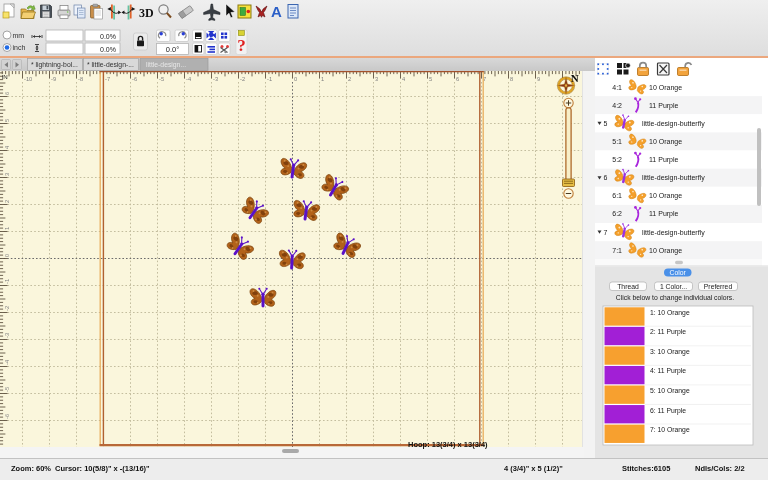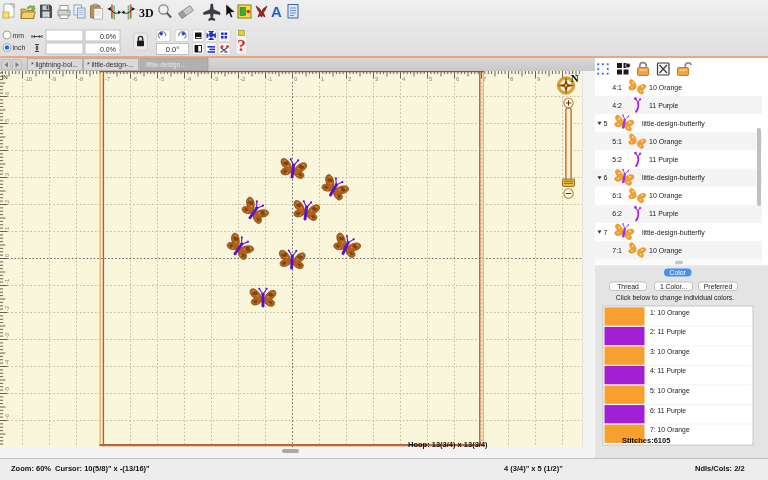--- a/index.html
+++ b/index.html
@@ -804,14 +804,14 @@
 <rect x="9.5" y="366.60" width="40" height="18.35" fill="#f7a02f"></rect>
 <text x="55" y="374.10" font-size="6.8" fill="#1a1a1a">7: 10 Orange</text>
 <line x1="50" y1="366.00" x2="156" y2="366.00" stroke="#e8e8e8" stroke-width="0.6"></line>
 </svg>
 
 <div class="abs" style="left:0;top:458px;width:768px;height:22px;background:#ededed;border-top:1px solid #c2c2c2"></div>
 <div class="abs" style="left:11px;top:464px;font-size:7.5px;color:#111;font-weight:bold">Zoom: 60%</div>
 <div class="abs" style="left:55px;top:464px;font-size:7.5px;color:#111;font-weight:bold">Cursor: 10(5/8)" x -(13/16)"</div>
 <div class="abs" style="left:408px;top:440px;font-size:7.5px;color:#111;font-weight:bold">Hoop: 13(3/4) x 13(3/4)</div>
 <div class="abs" style="left:504px;top:464px;font-size:7.5px;color:#111;font-weight:bold">4 (3/4)" x 5 (1/2)"</div>
-<div class="abs" style="left:622px;top:436px;font-size:7.5px;color:#111;font-weight:bold">Stitches:6105</div>
+<div class="abs" style="left:622px;top:464px;font-size:7.5px;color:#111;font-weight:bold">Stitches:6105</div>
 <div class="abs" style="left:695px;top:464px;font-size:7.5px;color:#111;font-weight:bold">Ndls/Cols: 2/2</div>
 
 </body></html>

